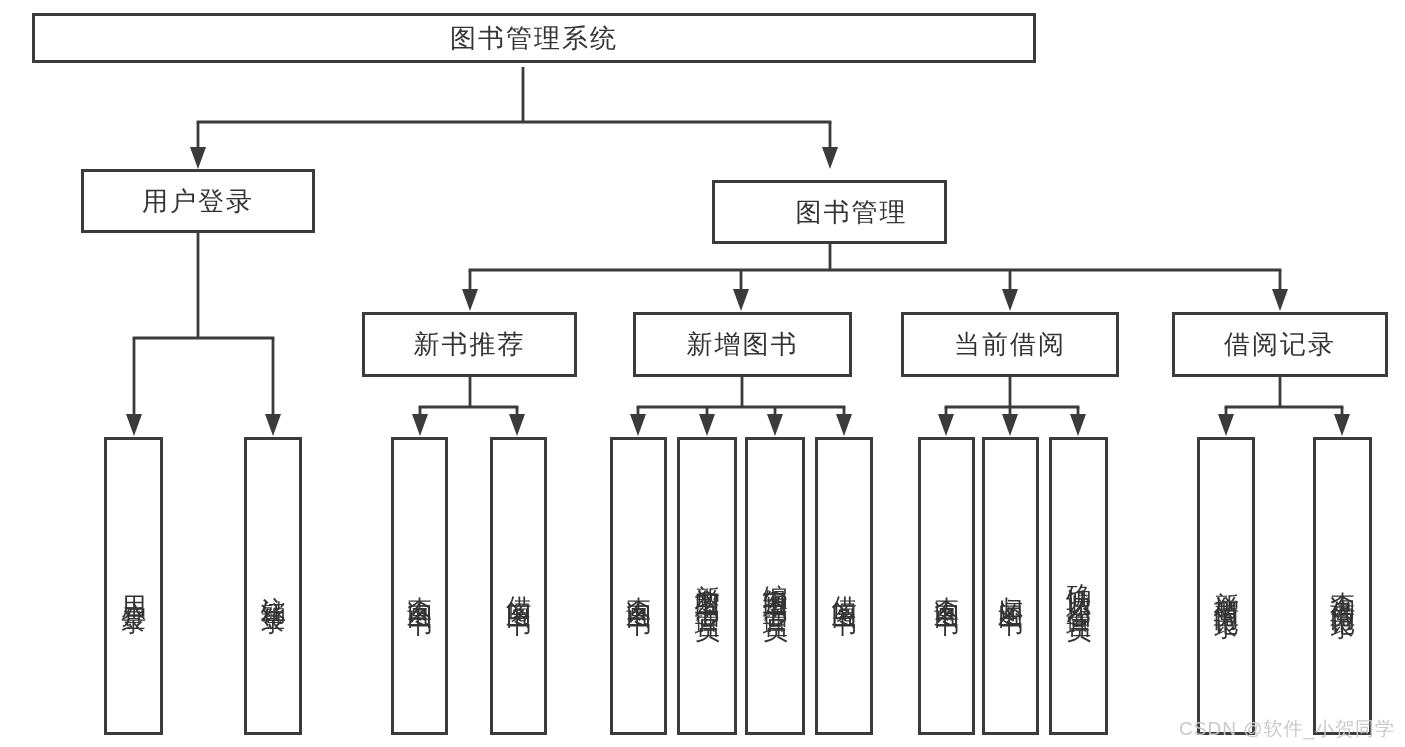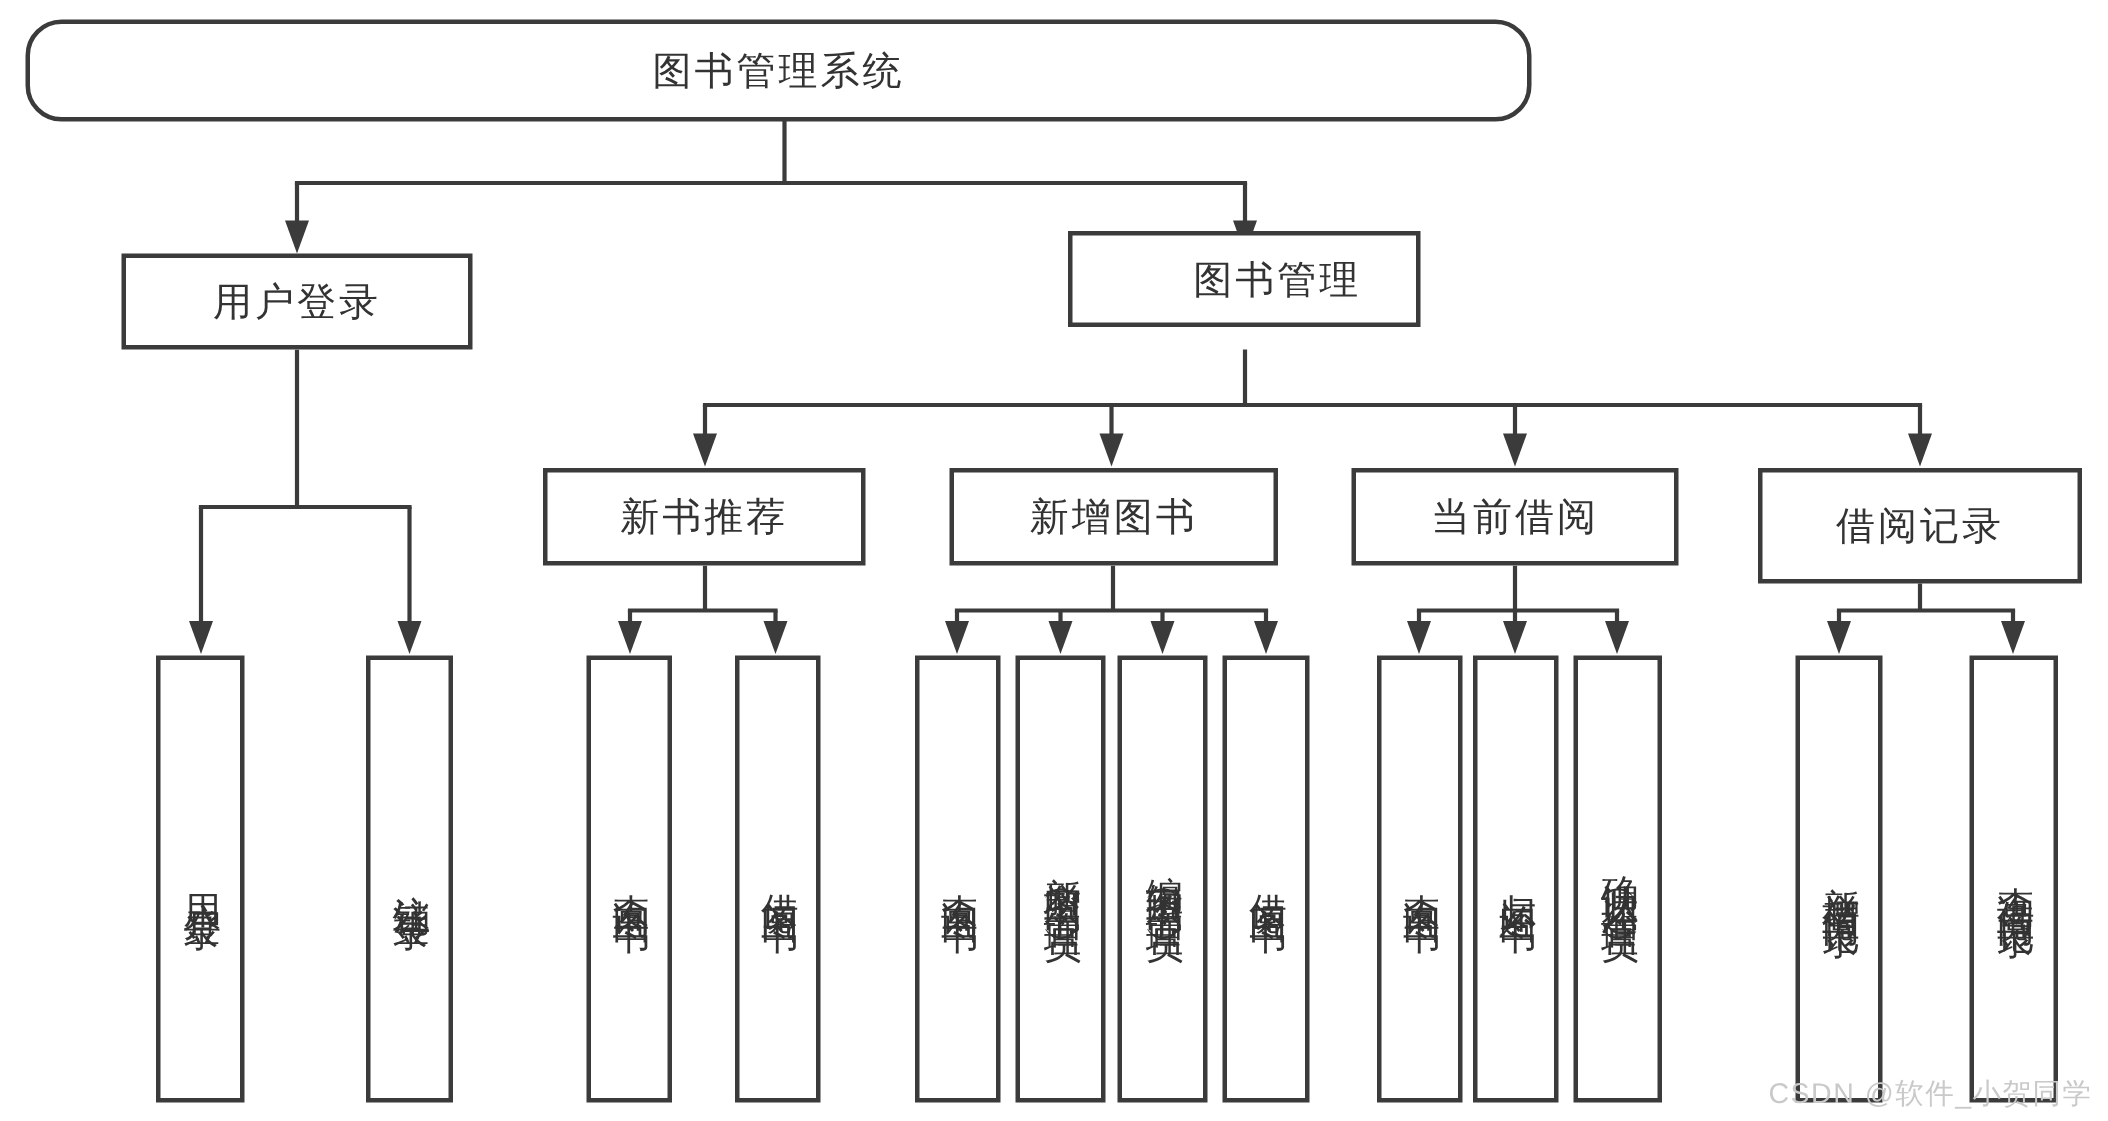--- a/index.html
+++ b/index.html
@@ -133,29 +133,29 @@
     <polygon points="1070,414 1086,414 1078,436"></polygon>
 
     <line x1="1280" y1="377" x2="1280" y2="407"></line>
     <line x1="1224.6" y1="407" x2="1343.4" y2="407"></line>
     <line x1="1226" y1="407" x2="1226" y2="416"></line>
     <polygon points="1218,414 1234,414 1226,436"></polygon>
     <line x1="1342" y1="407" x2="1342" y2="416"></line>
     <polygon points="1334,414 1350,414 1342,436"></polygon>
   </svg>
 
-  <div class="node" style="left:17px; top:13px; width:1004px; height:68px;border-radius:24px;">图书管理系统</div>
+  <div class="node" style="left:32px; top:13px; width:1004px; height:50px;">图书管理系统</div>
 
   <div class="node" style="left:81px; top:169px; width:234px; height:64px;">用户登录</div>
-  <div class="node" style="left:712px; top:154px; width:235px; height:64px;padding-left:44px;">图书管理</div>
+  <div class="node" style="left:712px; top:180px; width:235px; height:64px;padding-left:44px;">图书管理</div>
 
   <div class="node" style="left:362px; top:312px; width:215px; height:65px;">新书推荐</div>
   <div class="node" style="left:633px; top:312px; width:219px; height:65px;">新增图书</div>
   <div class="node" style="left:901px; top:312px; width:218px; height:65px;">当前借阅</div>
-  <div class="node" style="left:1172px; top:312px; width:216px; height:77px;font-family:Liberation Serif, serif;">借阅记录</div>
+  <div class="node" style="left:1172px; top:312px; width:216px; height:65px;font-family:Liberation Serif, serif;">借阅记录</div>
 
   <div class="leaf" style="left:104px; width:59px;">
     <span>用户登录</span>
   </div>
   <div class="leaf" style="left:244px; width:58px;">
     <span>注销登录</span>
   </div>
 
   <div class="leaf" style="left:391px; width:57px;">
     <span>查询图书</span>

